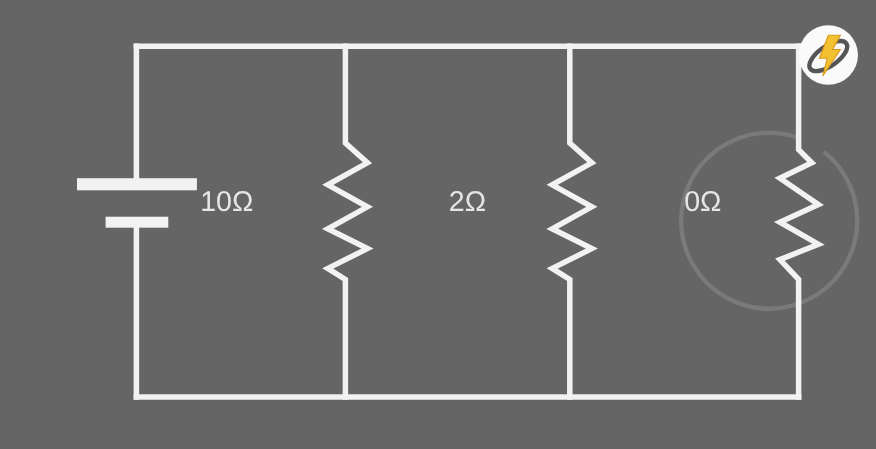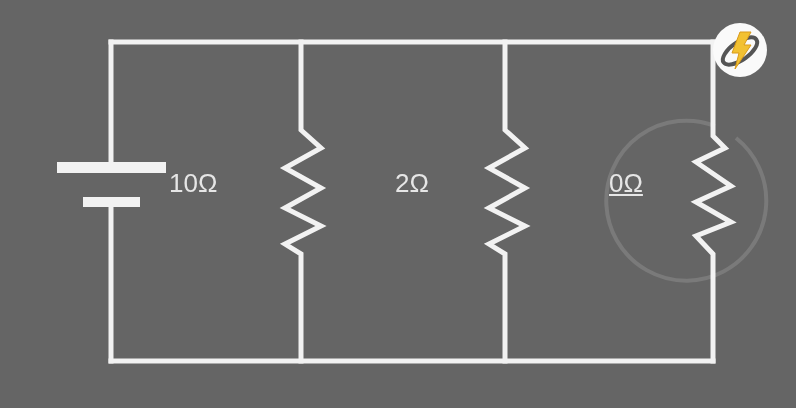--- a/index.html
+++ b/index.html
@@ -2,21 +2,21 @@
 <html><head>
 <meta charset="utf-8">
 <style>
   html, body { margin: 0; padding: 0; }
   body {
     width: 796px; height: 408px; overflow: hidden;
     background: #656565;
     font-family: "Liberation Sans", sans-serif;
     position: relative;
   }
-  #stage { position: absolute; left: 0; top: 0; width: 656px; height: 408px; padding-left: 25px; }
+  #stage { position: absolute; left: 13px; top: 0; width: 656px; height: 408px; padding-left: 25px; }
   .label {
     position: absolute;
     color: #e6e6e6;
     font-size: 26px;
     line-height: 1;
     letter-spacing: 0px;
   }
   #logo {
     position: absolute; left: 713px; top: 23px; width: 54px; height: 54px;
     border-radius: 50%; background: #fafafa;
@@ -43,21 +43,21 @@
 
       <path d="M 688 42 L 688 136 L 700 148 L 671 162 L 706 186 L 671 202 L 706 222 L 671 236 L 688 254 L 688 361"></path>
     </g>
 
     <rect x="32" y="162" width="109" height="11" fill="#f2f2f2"></rect>
     <rect x="58" y="197" width="57" height="10" fill="#f2f2f2"></rect>
   </svg>
 
   <span class="label" style="left:169px; top:170px;">10Ω</span>
   <span class="label" style="left:395px; top:170px;">2Ω</span>
-  <span class="label" style="left:609px; top:170px;text-decoration:underline;">0Ω</span>
+  <span class="label" style="left:609px; top:170px;">0Ω</span>
 
   <div id="logo">
     <svg width="54" height="54" viewBox="0 0 54 54">
       <ellipse cx="27" cy="28" rx="20" ry="9" transform="rotate(-35 27 28)" fill="none" stroke="#555" stroke-width="4"></ellipse>
       <path d="M 27 9 L 38 9 L 31 22 L 38 22 L 22 46 L 26 30 L 19 30 Z" fill="#f2c132" stroke="#d99a1a" stroke-width="1"></path>
     </svg>
   </div>
 </div>
 
 </body></html>

